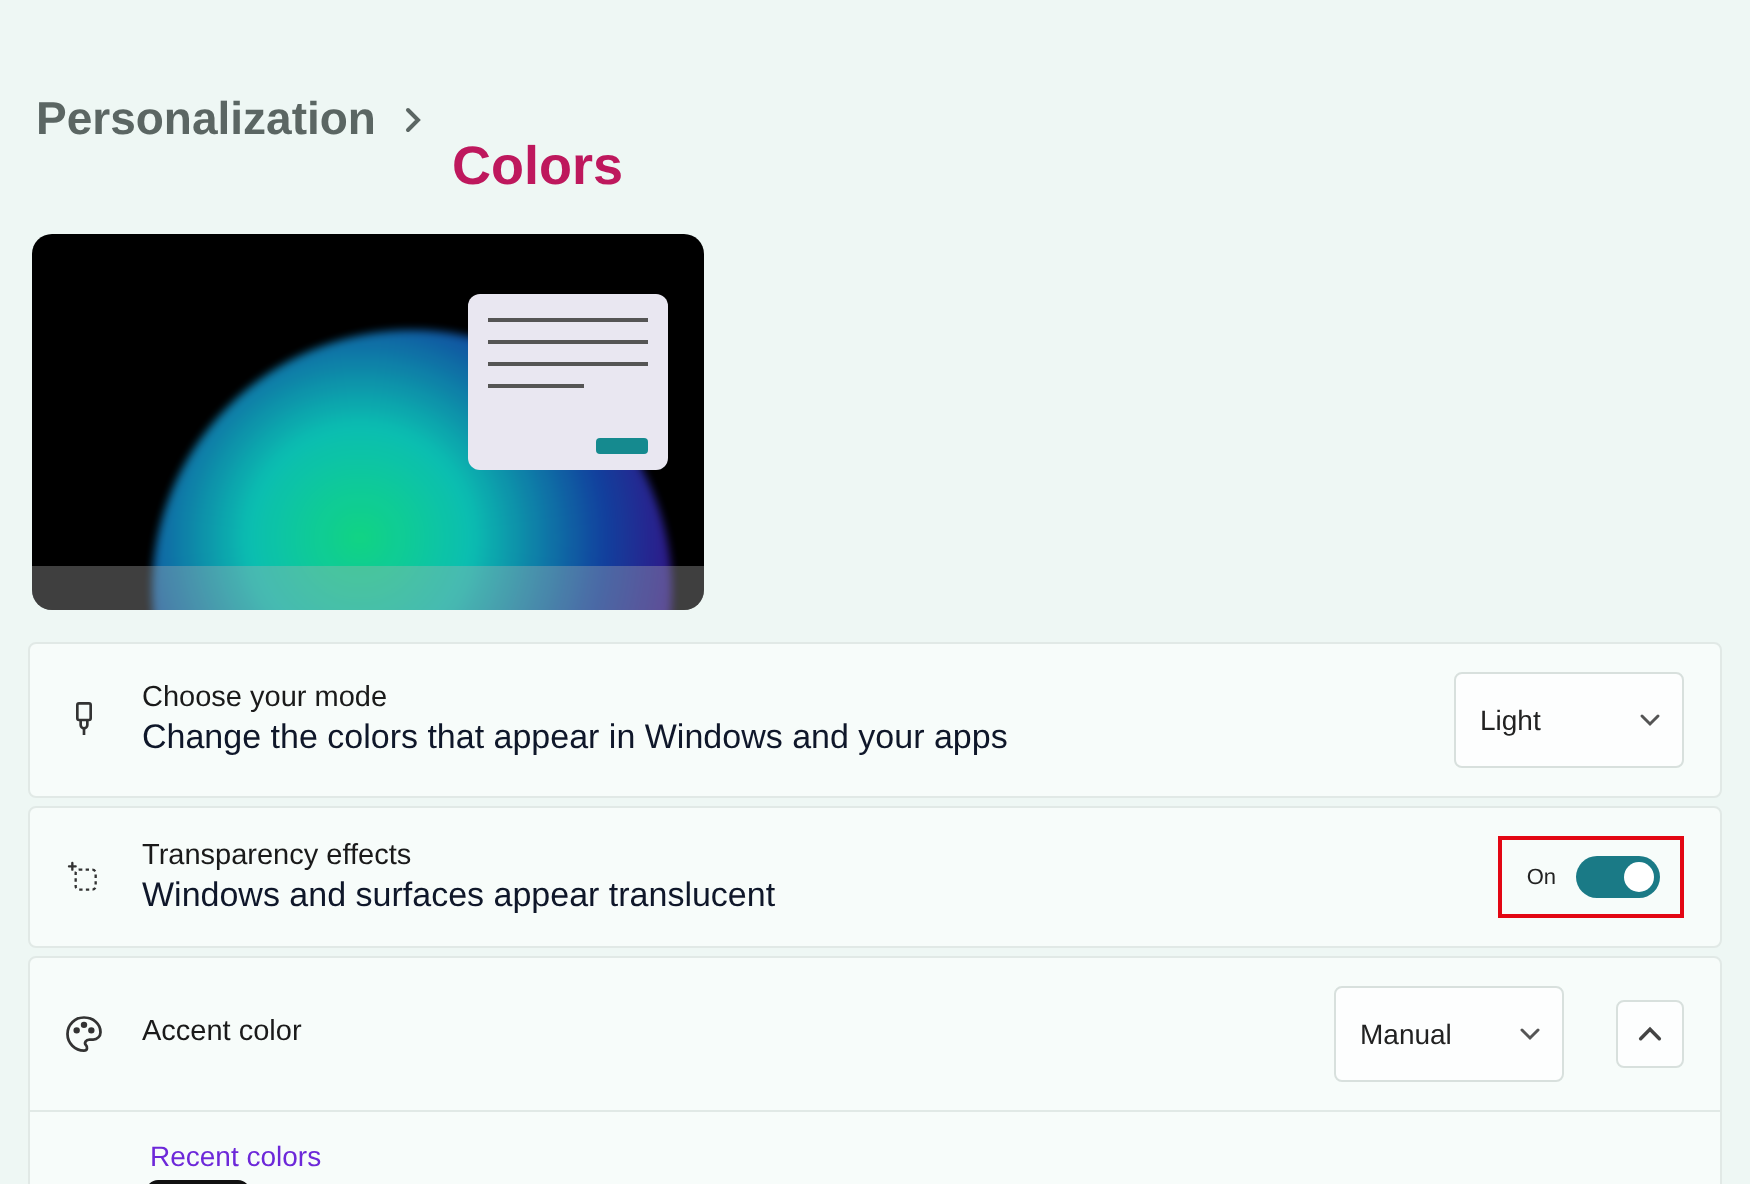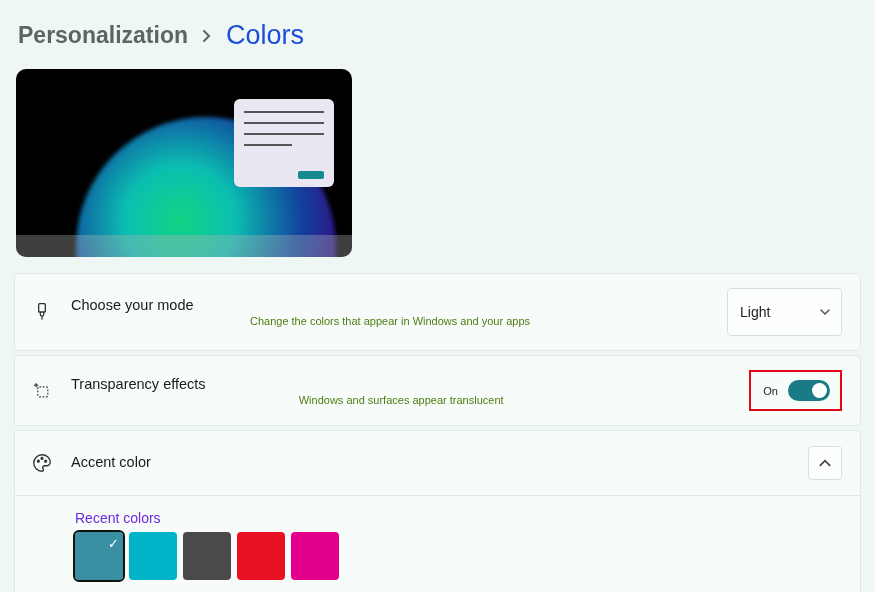--- a/index.html
+++ b/index.html
@@ -20,22 +20,23 @@
     margin-left: 4px;
   }
   .breadcrumb .parent {
     font-size: 23px;
     font-weight: 600;
     color: #5b6663;
   }
   .breadcrumb .chev { color: #5b6663; font-size: 18px; }
   .breadcrumb .current {
     font-size: 27px;
-    font-weight: 400;
-    color: #1d4ed8;
+    font-weight: 700;
+    color: #be185d;
+    margin-top: 48px;
   }
   .preview {
     width: 336px;
     height: 188px;
     border-radius: 10px;
     overflow: hidden;
     position: relative;
     background: #000;
     margin-bottom: 16px;
     margin-left: 2px;
@@ -77,21 +78,21 @@
     align-items:center;
     padding:14px 18px 14px 16px;
     gap:18px;
     min-height:66px;
   }
   .card .icon-slot {
     width:22px; display:flex; justify-content:center; color:#333;
   }
   .card .text { flex:1; }
   .card .title { font-size:14.5px; color:#1a1a1a; margin-bottom:2px; }
-  .card .desc  { font-size:11px; color:#4d7c0f;text-align:center; }
+  .card .desc  { font-size:17px; color:#0f172a; }
   .select {
     background:#fdfefe;
     border:1px solid #d8e0dd;
     border-radius:4px;
     height:48px;
     min-width:115px;
     padding:0 32px 0 12px;
     display:flex; align-items:center;
     font-size:14px;
     position:relative;
@@ -221,20 +222,28 @@
       <svg width="22" height="22" viewBox="0 0 24 24" fill="none" stroke="currentColor" stroke-width="1.5">
         <path d="M12 3 a9 9 0 1 0 0 18 c2 0 2-2 1-3 s0-3 2-3 h2 a4 4 0 0 0 4-4 c0-4.4-4-8-9-8z"></path>
         <circle cx="8" cy="10" r="1" fill="currentColor"></circle>
         <circle cx="12" cy="7" r="1" fill="currentColor"></circle>
         <circle cx="16" cy="10" r="1" fill="currentColor"></circle>
       </svg>
     </div>
     <div class="text">
       <div class="title">Accent color</div>
     </div>
+    <div class="select">
+      <span>Manual</span>
+      <span class="caret">
+        <svg width="12" height="12" viewBox="0 0 12 12">
+            <path d="M2 4 L6 8 L10 4" stroke="currentColor" stroke-width="1.5" fill="none" stroke-linecap="round"></path>
+          </svg>
+      </span>
+    </div>
     <div class="expand-btn">
       <svg width="14" height="14" viewBox="0 0 12 12">
           <path d="M2 8 L6 4 L10 8" stroke="currentColor" stroke-width="1.5" fill="none" stroke-linecap="round"></path>
         </svg>
     </div>
   </div>
 
   <div class="accent-body">
     <div class="recent-label">Recent colors</div>
     <div class="swatches" id="swatches">

